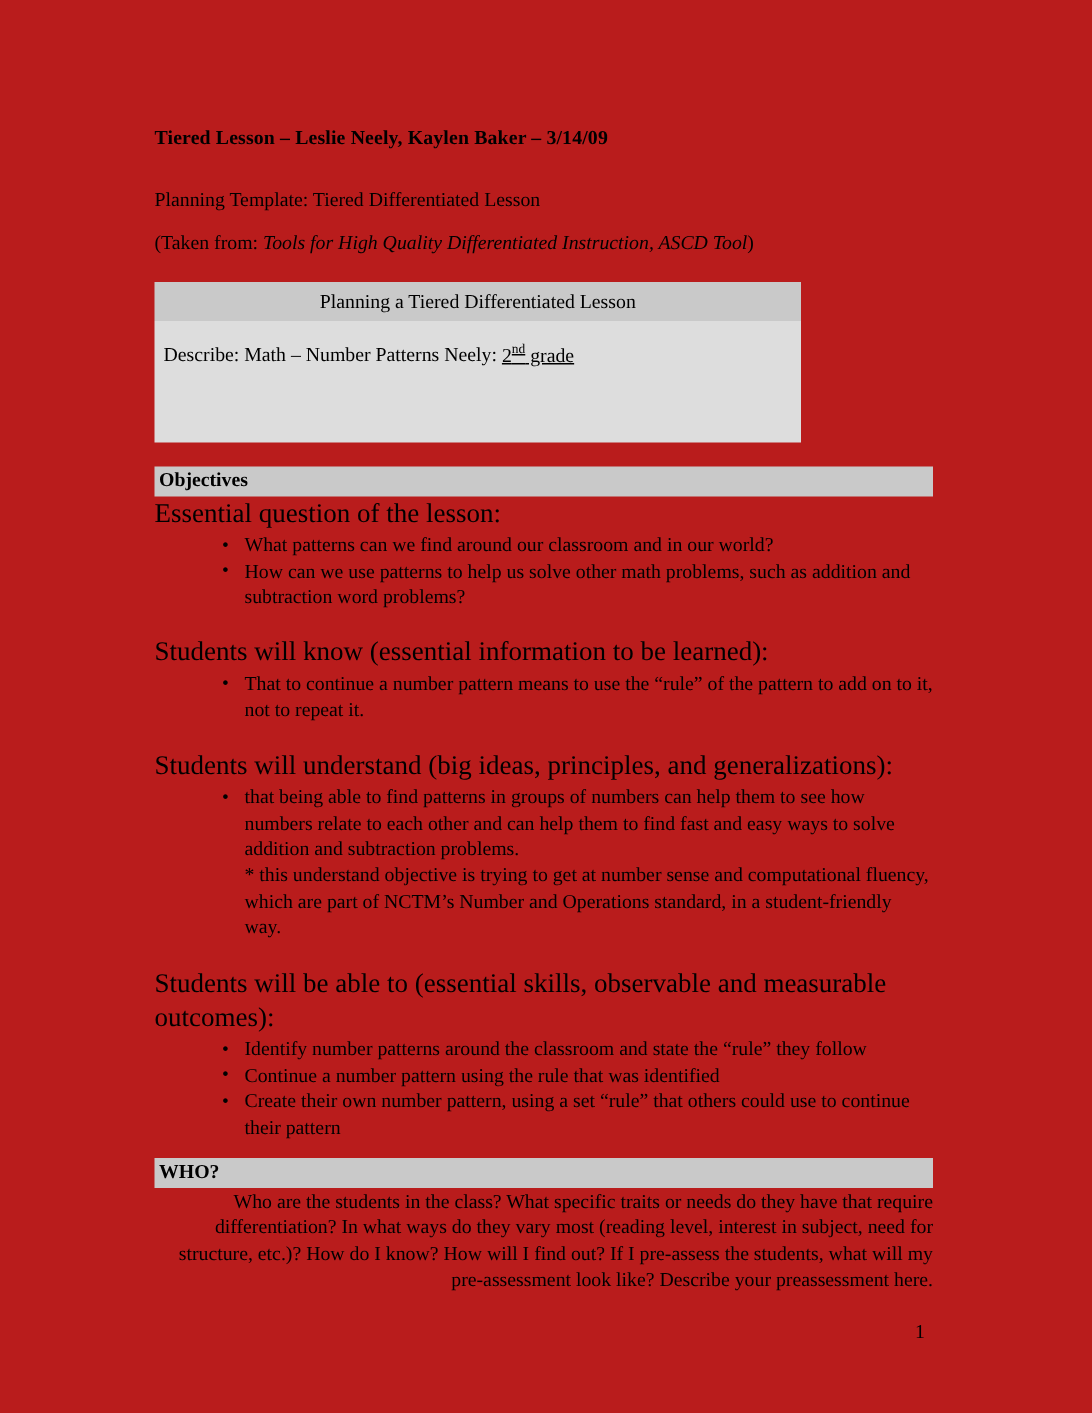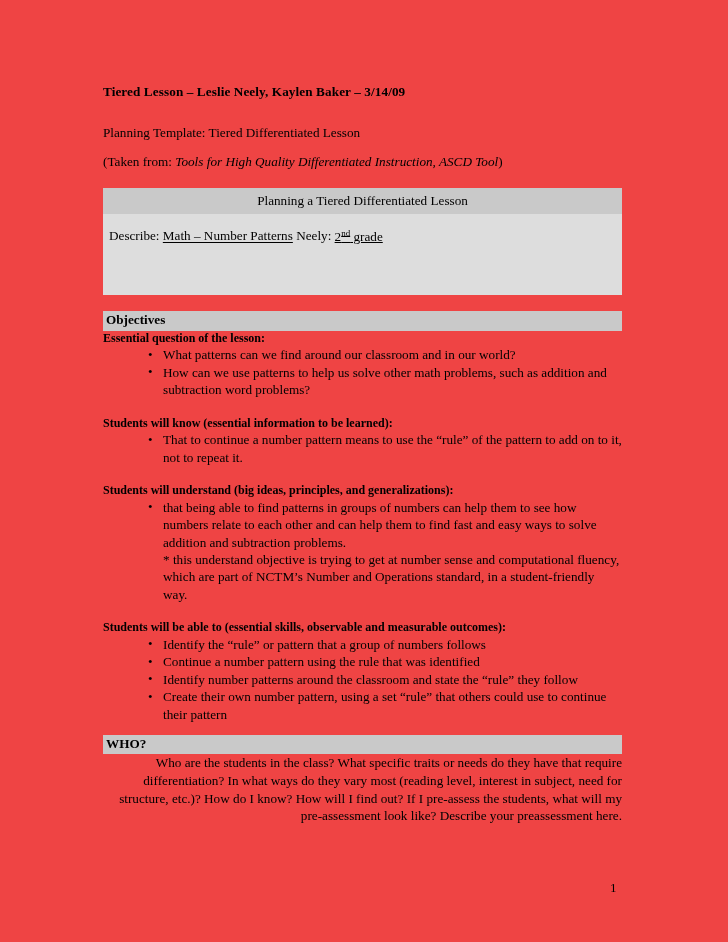--- a/index.html
+++ b/index.html
@@ -14,21 +14,21 @@
     font-family: "Liberation Serif", "DejaVu Serif", serif;
     color: #000000;
     overflow: hidden;
   }
 
   .page {
     position: absolute;
     left: 0; top: 0;
     width: 728px;
     height: 942px;
-    background: #ef4444;
+    background: #b91c1c;
   }
 
   .content {
     position: absolute;
     left: 103px;
     top: 84px;
     width: 519px;
   }
 
   
@@ -49,41 +49,41 @@
     font-size: 13.2px;
     margin: 12px 0 18px 0;
     line-height: 1.3;
   }
   .source-line .src-italic {
     font-style: italic;
   }
 
   
   .header-table {
-    width: 519px;
+    width: 431px;
     margin: 0 0 16px 0;
     border-collapse: collapse;
     border-radius: 12px;
   }
   .header-band {
     background: #c9c9c9;
     text-align: center;
     font-size: 13.2px;
     padding: 5px 0 5px 0;
     line-height: 1.25;
   }
   .header-body {
     background: #dddddd;
     height: 50px;
     padding: 13px 6px 18px 6px;
     font-size: 13.2px;
     vertical-align: top;
     line-height: 1.3;
   }
-  .u { text-decoration: underline; }
+  .u { }
   .sup-u {
     text-decoration: underline;
   }
   .sup-u sup {
     font-size: 0.68em;
     vertical-align: super;
     text-decoration: underline;
   }
 
   
@@ -91,22 +91,22 @@
     background: #c9c9c9;
     font-weight: bold;
     font-size: 13.2px;
     padding: 1px 3px 2px 3px;
     line-height: 1.25;
     margin: 0;
     width: 513px;
   }
 
   .lead {
-    font-weight: bold;
-    font-size: 12px;
+    font-weight: normal;
+    font-size: 18px;
     margin: 0;
     line-height: 1.3;
   }
 
   ul.bullets {
     margin: 0;
     padding: 0 0 0 45px;
     list-style: none;
   }
   ul.bullets > li {
@@ -199,23 +199,22 @@
     <ul class="bullets">
       <li>that being able to find patterns in groups of numbers can help them to see how numbers relate to each other and can help them to find fast and easy ways to solve addition and subtraction problems.</li>
       <li class="no-bullet note">* this understand objective is trying to get at number sense and computational fluency, which are part of NCTM’s Number and Operations standard, in a student-friendly way.</li>
     </ul>
 
     <div class="spacer-md"></div>
 
     <div class="lead">Students will be able to (essential skills, observable and measurable outcomes):</div>
 
     <ul class="bullets">
-      <li>Identify the “rule” or pattern that a group of numbers follows</li>
+      <li>Identify number patterns around the classroom and state the “rule” they follow</li>
       <li>Continue a number pattern using the rule that was identified</li>
-      <li>Identify number patterns around the classroom and state the “rule” they follow</li>
       <li>Create their own number pattern, using a set “rule” that others could use to continue their pattern</li>
     </ul>
 
     <div class="spacer-band"></div>
 
     <div class="section-band">WHO?</div>
 
     <div class="para">Who are the students in the class?  What specific traits or needs do they have that require differentiation?  In what ways do they vary most (reading level, interest in subject, need for structure, etc.)?  How do I know?  How will I find out?  If I pre-assess the students, what will my pre-assessment look like? Describe your preassessment here.</div>
 
   </div>

